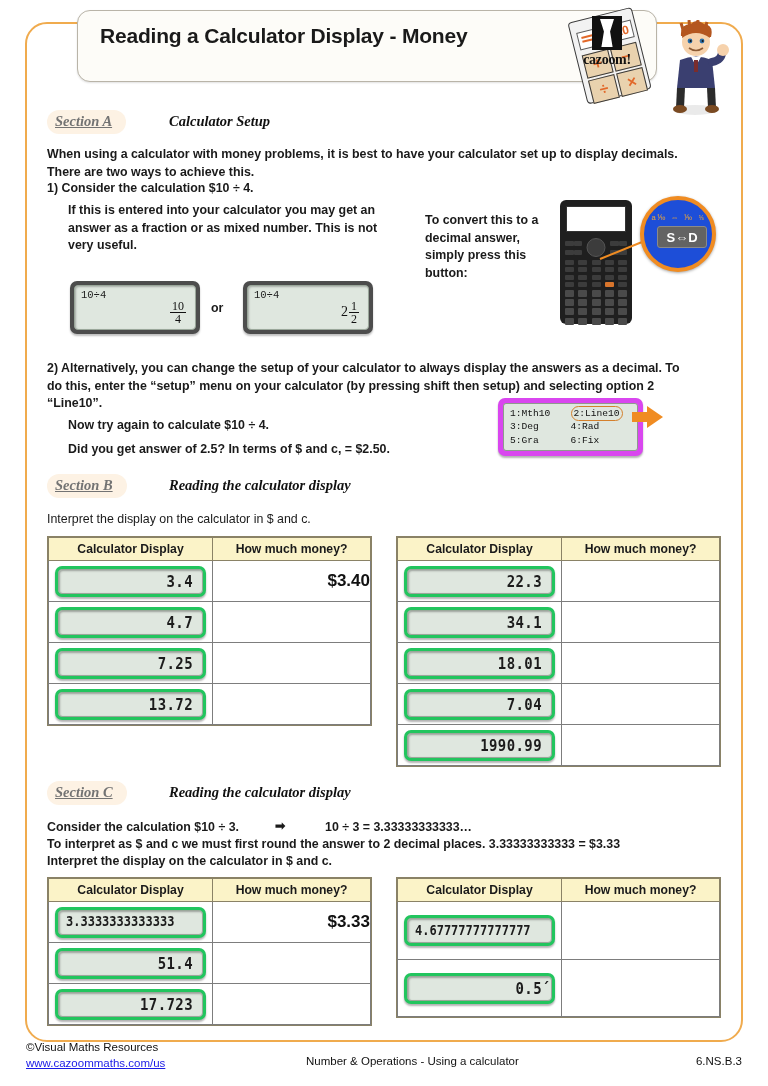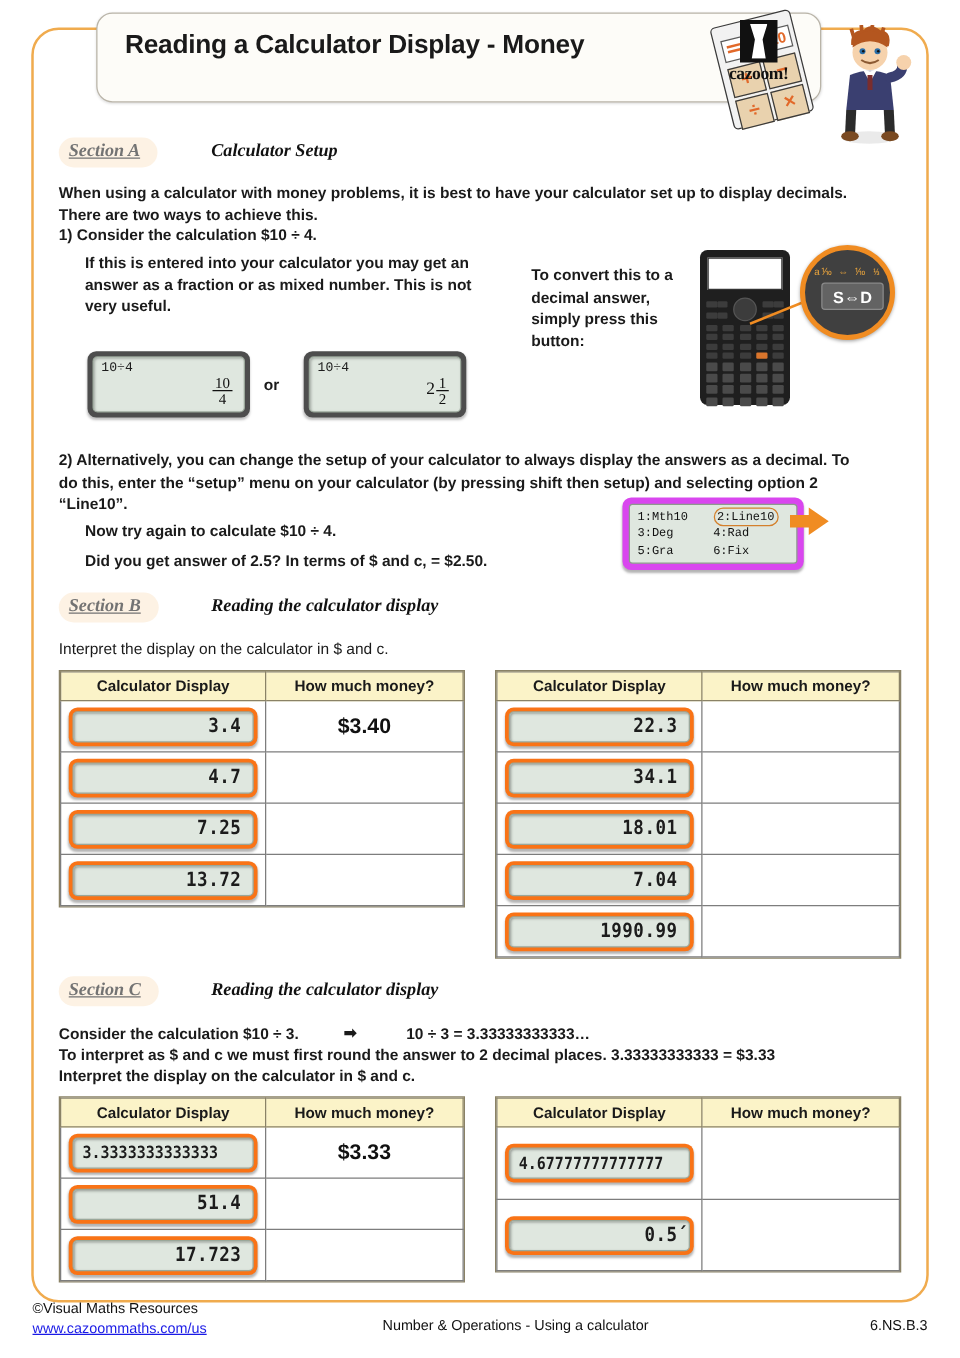--- a/index.html
+++ b/index.html
@@ -178,21 +178,21 @@
   .calc-photo .k.big{ height:7px; background:#4a4a4a; }
   .calc-photo .k.orange{ background:#d9752c; }
   .calc-photo .dpad{
     position:absolute; left:50%; top:0; transform:translateX(-50%);
     width:19px; height:19px; border-radius:50%;
     background:#3c3c3c; border:1px solid #555;
   }
   .zoom-bubble{
     position:absolute; left:640px; top:196px;
     width:76px; height:76px; border-radius:50%;
-    background:#404040; border:4px solid #f08c22;
+    background:#1d4ed8; border:4px solid #f08c22;
     box-shadow:0 1px 3px rgba(0,0,0,.35);
   }
   .zoom-bubble .tiny{
     position:absolute; left:0; right:0; top:11px;
     text-align:center; font-size:8px; color:#e8a33c;
     font-family:"Liberation Mono", monospace; letter-spacing:1px;
   }
   .zoom-bubble .btn{
     position:absolute; left:13px; top:26px; width:50px; height:22px;
     background:#636363; border:1px solid #8a8a8a; border-radius:3px;
@@ -236,29 +236,29 @@
     background:#fbf3c8;
     border:1px solid #8a8266;
     font-size:12.2px; font-weight:bold; color:#1a1a1a;
     padding:4px 2px; text-align:center;
   }
   .wtable td{
     border:1px solid #7d7d7d;
     padding:0; height:41px; vertical-align:middle;
   }
   .wtable td.ans{
-    text-align:center; font-size:17px; font-weight:bold; color:#111;
+    text-align:right; font-size:17px; font-weight:bold; color:#111;
   }
   .wtable td.disp{ padding:4px 6px; }
 
   
   .seg{
     position:relative;
     height:31px;
-    background:#f97316;
+    background:#22c55e;
     border-radius:7px;
     padding:3px;
     box-shadow:0 2px 2px rgba(0,0,0,.3);
   }
   .seg .face{
     background:#dfe7df;
     border:1px solid #9aa79a;
     border-radius:4px;
     height:100%;
     box-shadow:inset 1px 1px 2px rgba(0,0,0,.3);

